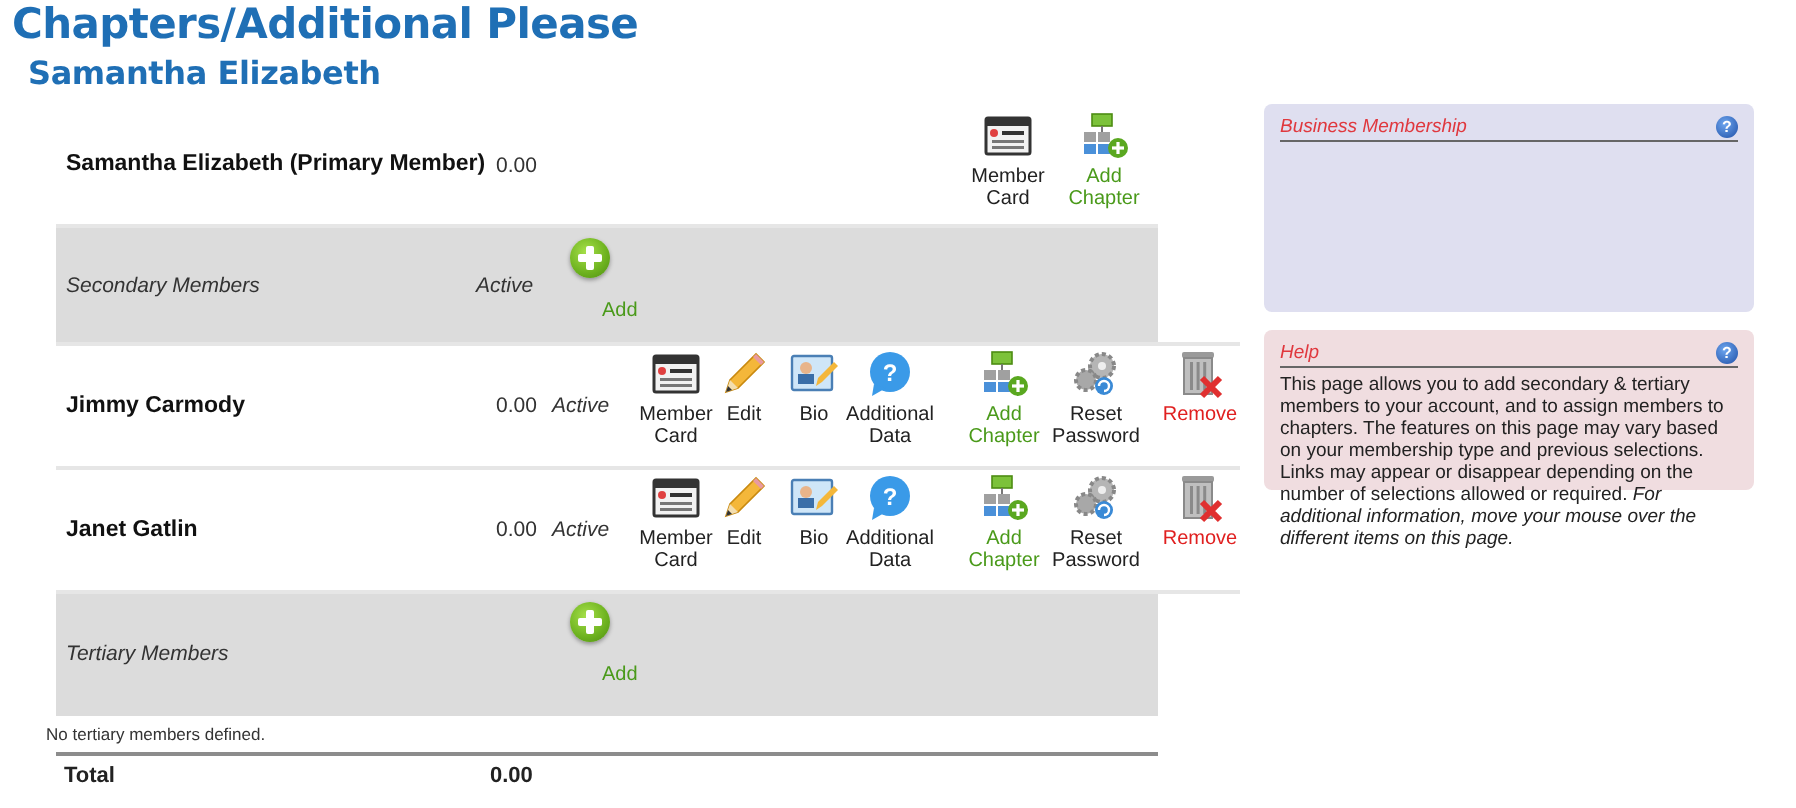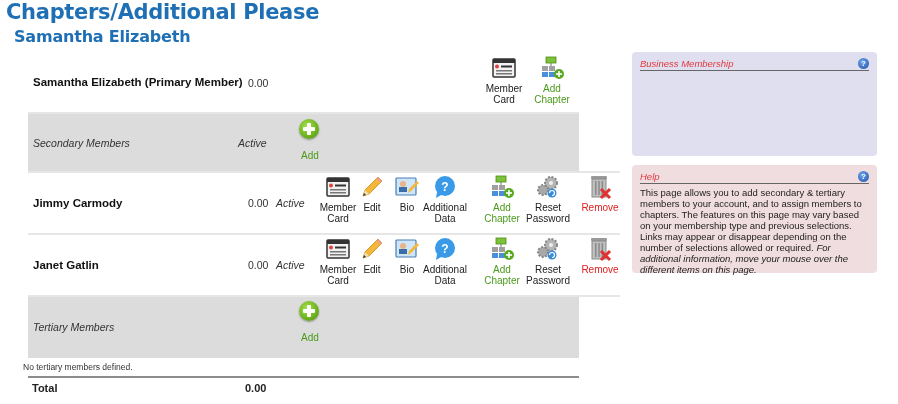--- a/index.html
+++ b/index.html
@@ -16,29 +16,29 @@
   .status { font-style: italic; font-size: 10.5px; color: #333; }
 
   .gray-band { position: absolute; left: 28px; width: 551px; background: #dcdcdc; }
   .sep { position: absolute; left: 28px; height: 2px; background: #e6e6e6; }
 
   .action { position: absolute; display: flex; flex-direction: column; align-items: center; text-align: center; font-size: 10px; line-height: 11px; color: #222; cursor: pointer; }
   .action .ico { width: 26px; height: 24px; margin-bottom: 3px; display: flex; align-items: center; justify-content: center; }
   .green-label { color: #4a9a1a; }
   .red-label { color: #e02020; }
 
-  .add-btn { position: absolute; display: flex; flex-direction: column; align-items: flex-end; cursor: pointer; }
+  .add-btn { position: absolute; display: flex; flex-direction: column; align-items: flex-start; cursor: pointer; }
   .add-circle { width: 20px; height: 20px; border-radius: 50%; background: radial-gradient(circle at 40% 35%, #a6e04a, #6cb11e 60%, #4d8c12); box-shadow: 0 1px 2px rgba(0,0,0,0.35); position: relative; }
   .add-circle::before { content: ""; position: absolute; left: 4px; top: 8px; width: 12px; height: 4px; background: #fff; border-radius: 1px; }
   .add-circle::after { content: ""; position: absolute; left: 8px; top: 4px; width: 4px; height: 12px; background: #fff; border-radius: 1px; }
   .add-label { font-size: 10px; color: #4a9a1a; margin-top: 11px; margin-left: 16px; }
 
   .panel { position: absolute; left: 632px; width: 245px; border-radius: 4px; padding: 6px 8px 8px 8px; }
   .panel-biz { top: 52px; height: 104px; background: #dfdff0; }
-  .panel-help { top: 165px; height: 108px; background: #f0dde0; }
+  .panel-help { top: 165px; height: 80px; background: #f0dde0; }
   .panel-head { display: flex; justify-content: space-between; align-items: center; border-bottom: 1px solid #666; padding-bottom: 1px; margin-bottom: 3px; }
   .panel-title { font-style: italic; font-size: 9.5px; color: #e0383e; }
   .help-icon { width: 11px; height: 11px; border-radius: 50%; background: radial-gradient(circle at 40% 35%, #6ea6ef, #1f4fa6); color: #fff; font-size: 8px; font-weight: bold; line-height: 11px; text-align: center; cursor: pointer; }
   .panel-text { font-size: 9.5px; line-height: 11px; color: #222; }
   .panel-code { text-align: center; font-weight: bold; font-size: 12.5px; margin-top: 6px; color: #111; letter-spacing: 0.2px; }
 
   .total-line { position: absolute; left: 28px; top: 376px; width: 551px; height: 2px; background: #8c8c8c; }
 </style>
 </head>
 <body>

